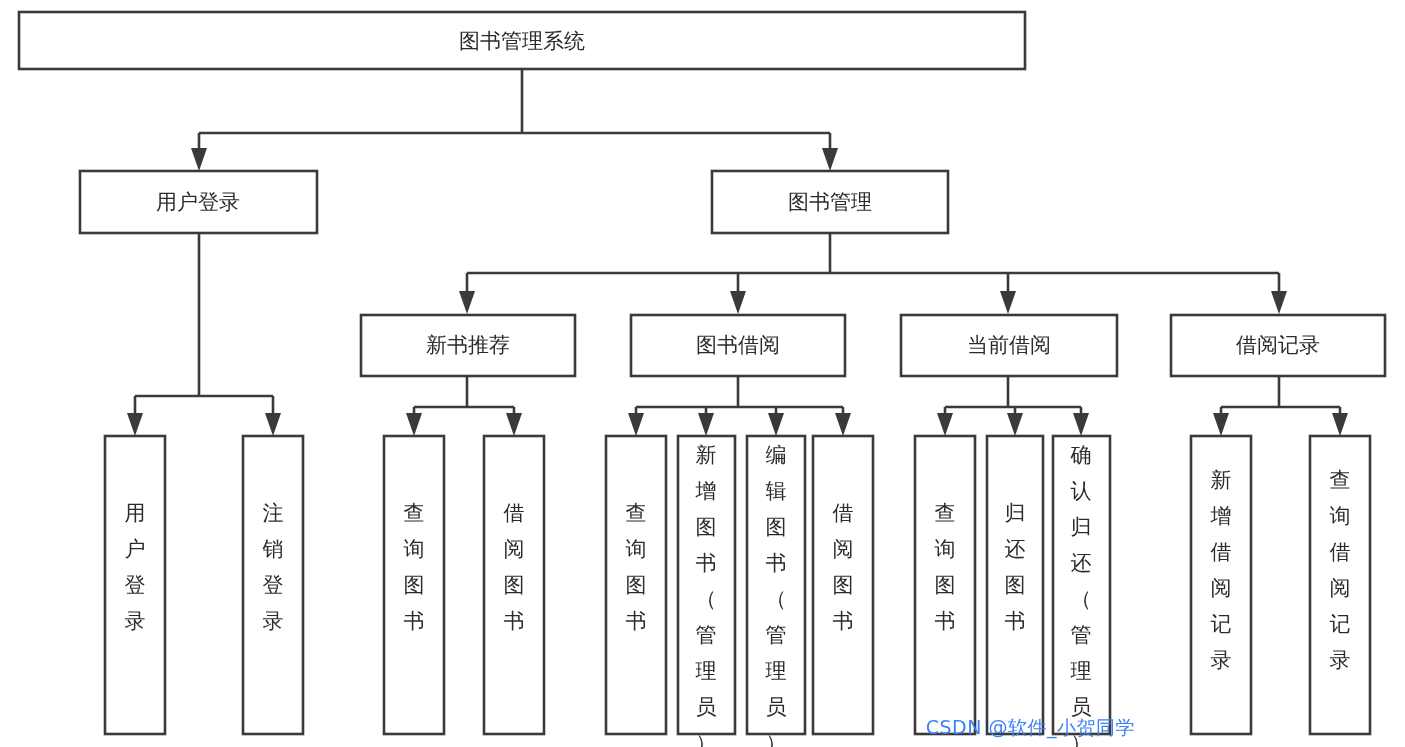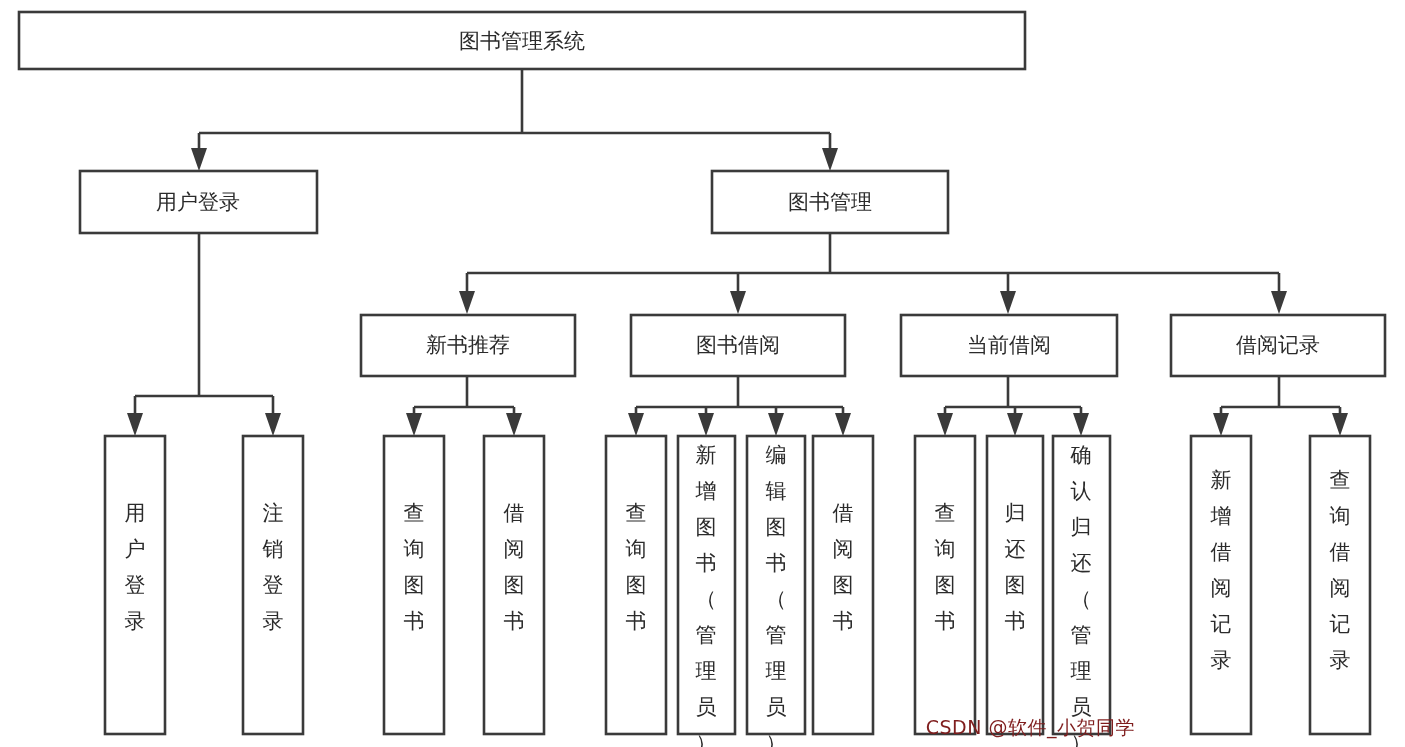--- a/index.html
+++ b/index.html
@@ -52,21 +52,21 @@
   .arrow-head {
     fill: #3a3a3a;
     stroke: none;
   }
   .watermark-text {
     position: absolute;
     right: 14px;
     bottom: 6px;
     font-family: "DejaVu Sans", "Liberation Sans", sans-serif;
     font-size: 19px;
-    color: #7f1d1d;
+    color: #3b82f6;
     white-space: nowrap;
     letter-spacing: 0.5px;
     user-select: none;
   }
 </style>
 </head>
 <body>
 
 <div id="diagram-root">
 

